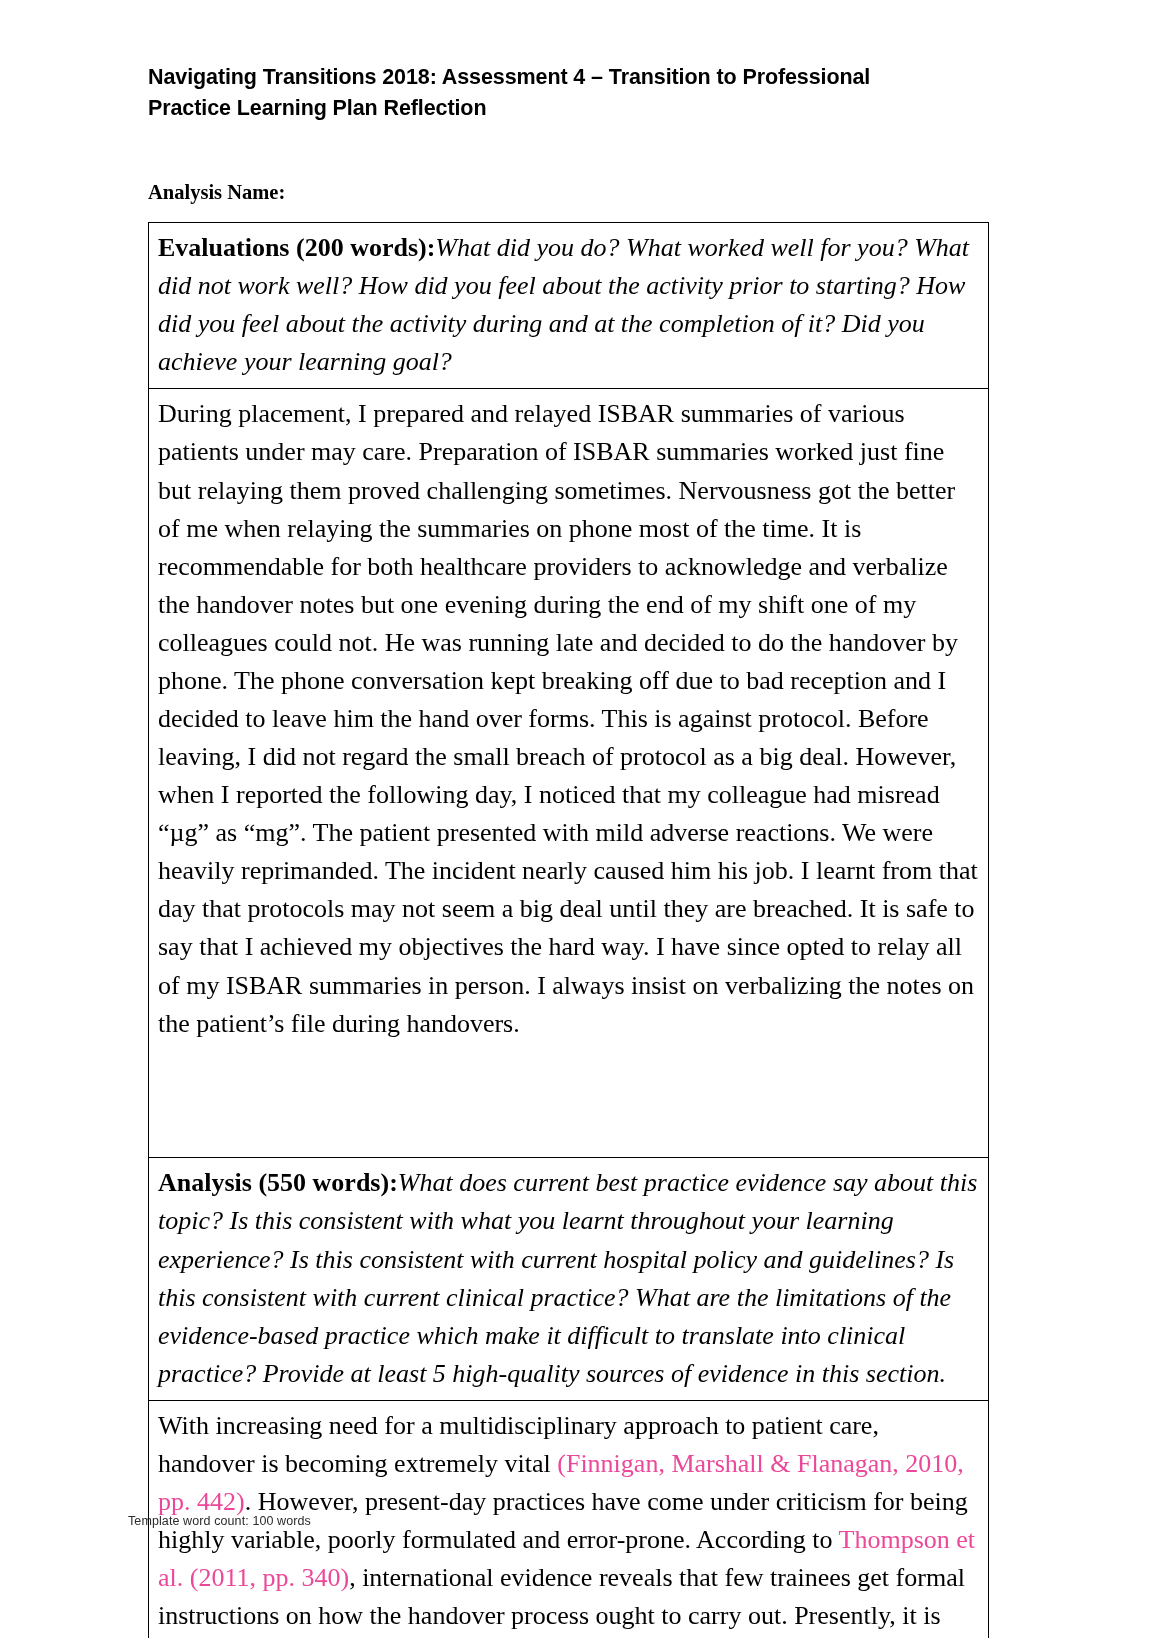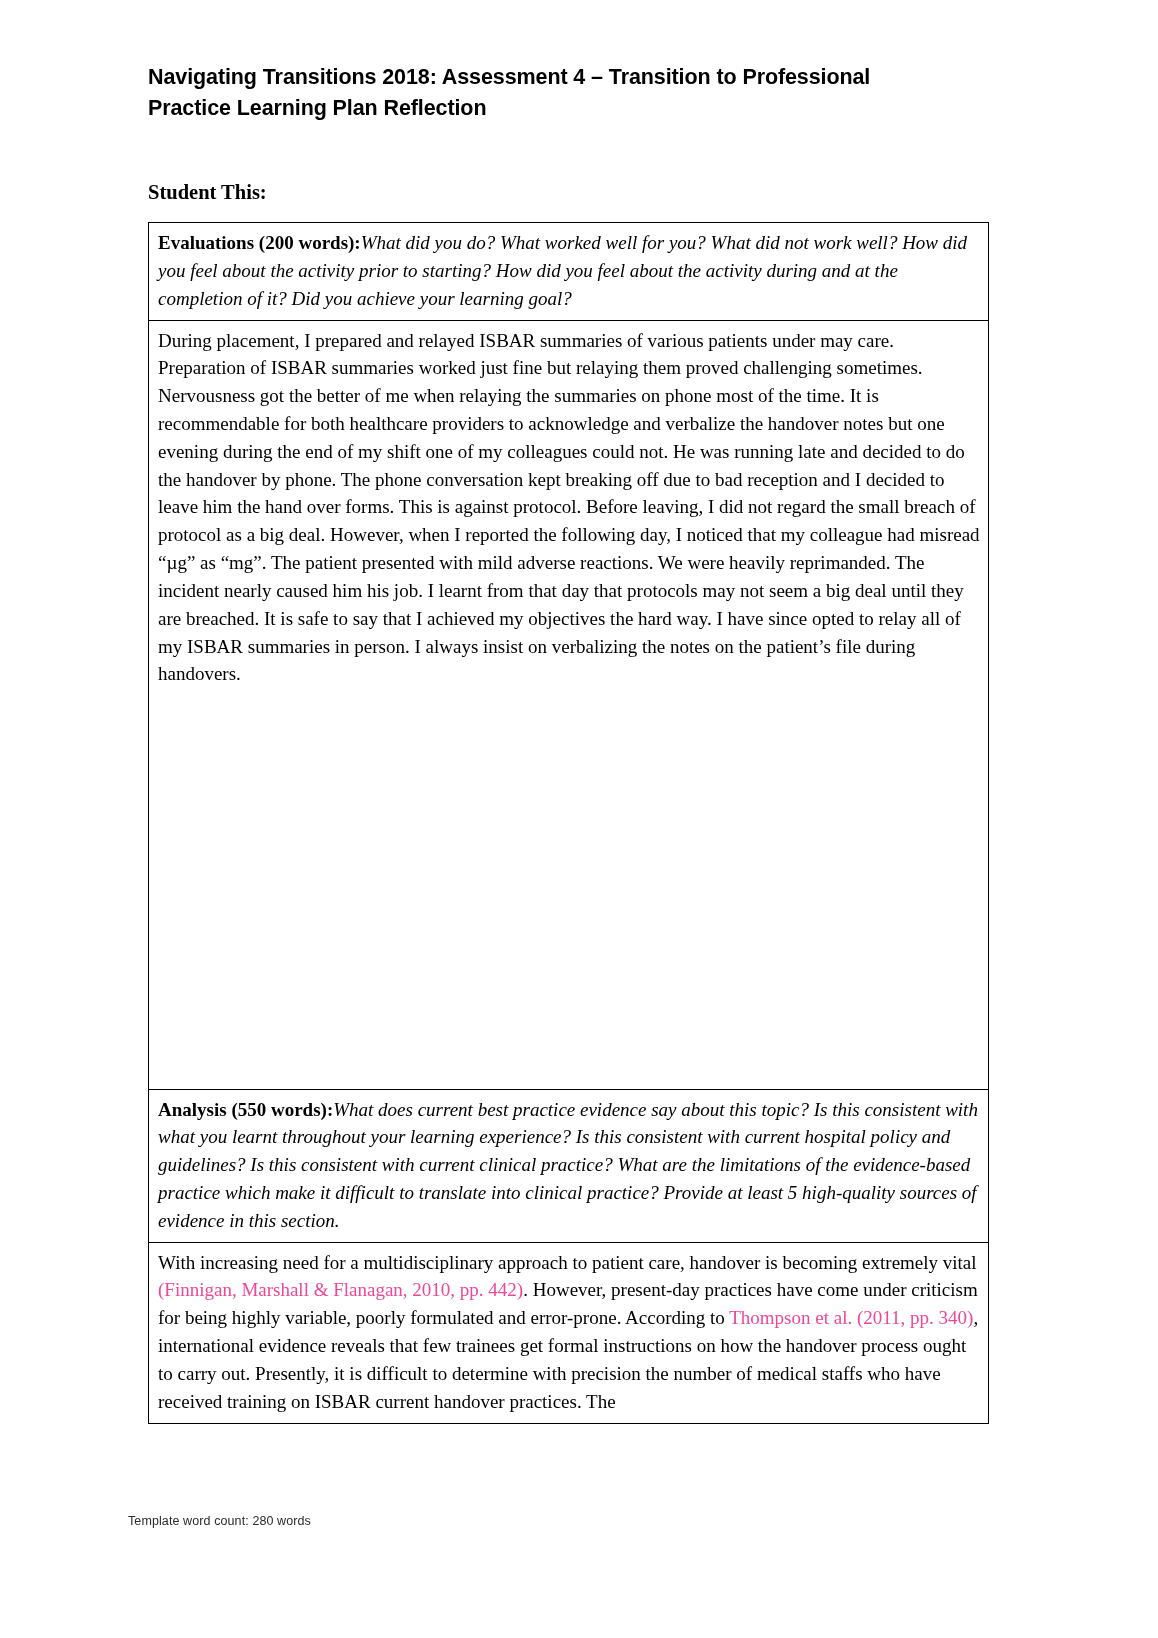--- a/index.html
+++ b/index.html
@@ -58,21 +58,21 @@
   .form-table {
     width: 840px;
     border-collapse: collapse;
     table-layout: fixed;
   }
 
   .form-table td {
     border: 1px solid #000000;
     padding: 6px 8px 7px 9px;
     vertical-align: top;
-    font-size: 19px;
+    font-size: 26px;
     line-height: 1.465;
   }
 
   .prompt-cell {
     padding-bottom: 5px;
   }
 
   .prompt-label {
     font-weight: bold;
   }
@@ -109,21 +109,21 @@
   }
 </style>
 </head>
 <body>
 
 <div class="page">
   <div class="page-inner">
 
     <h1 class="doc-title">Navigating Transitions 2018: Assessment 4 – Transition to Professional Practice Learning Plan Reflection</h1>
 
-    <p class="student-name">Student This:</p>
+    <p class="student-name">Analysis Name:</p>
 
     <table class="form-table">
       <colgroup>
           <col style="width:840px">
         </colgroup>
       <tbody>
 
         <tr>
           <td class="prompt-cell">
             <span class="prompt-label">Evaluations (200 words):</span><span class="prompt-text">What did you do? What worked well for you? What did not work well? How did you feel about the activity prior to starting? How did you feel about the activity during and at the completion of it? Did you achieve your learning goal?</span>
@@ -146,14 +146,14 @@
           <td class="answer-cell cell-analysis-answer">
             <p><span>With increasing need for a multidisciplinary approach to patient care, handover is becoming extremely vital </span><span class="citation">(Finnigan, Marshall &amp; Flanagan, 2010, pp. 442)</span><span>. However, present-day practices have come under criticism for being highly variable, poorly formulated and error-prone. According to </span><span class="citation">Thompson et al. (2011, pp. 340)</span><span>, international evidence reveals that few trainees get formal instructions on how the handover process ought to carry out. Presently, it is difficult to determine with precision the number of medical staffs who have received training on ISBAR current handover practices. The</span>
             </p>
           </td>
         </tr>
       </tbody>
     </table>
 
   </div>
 
-  <div class="footer">Template word count: 280 words</div>
+  <div class="footer">Template word count: 100 words</div>
 </div>
 
 </body></html>

